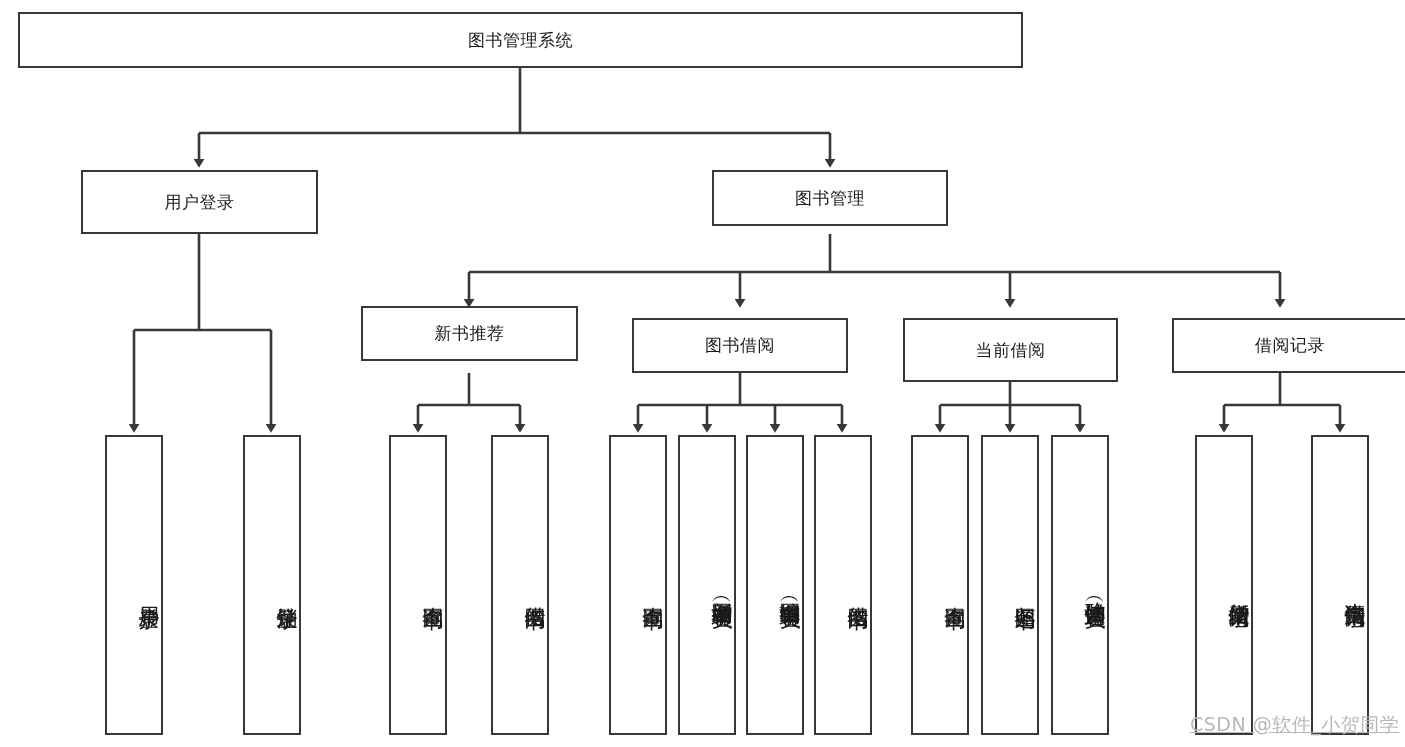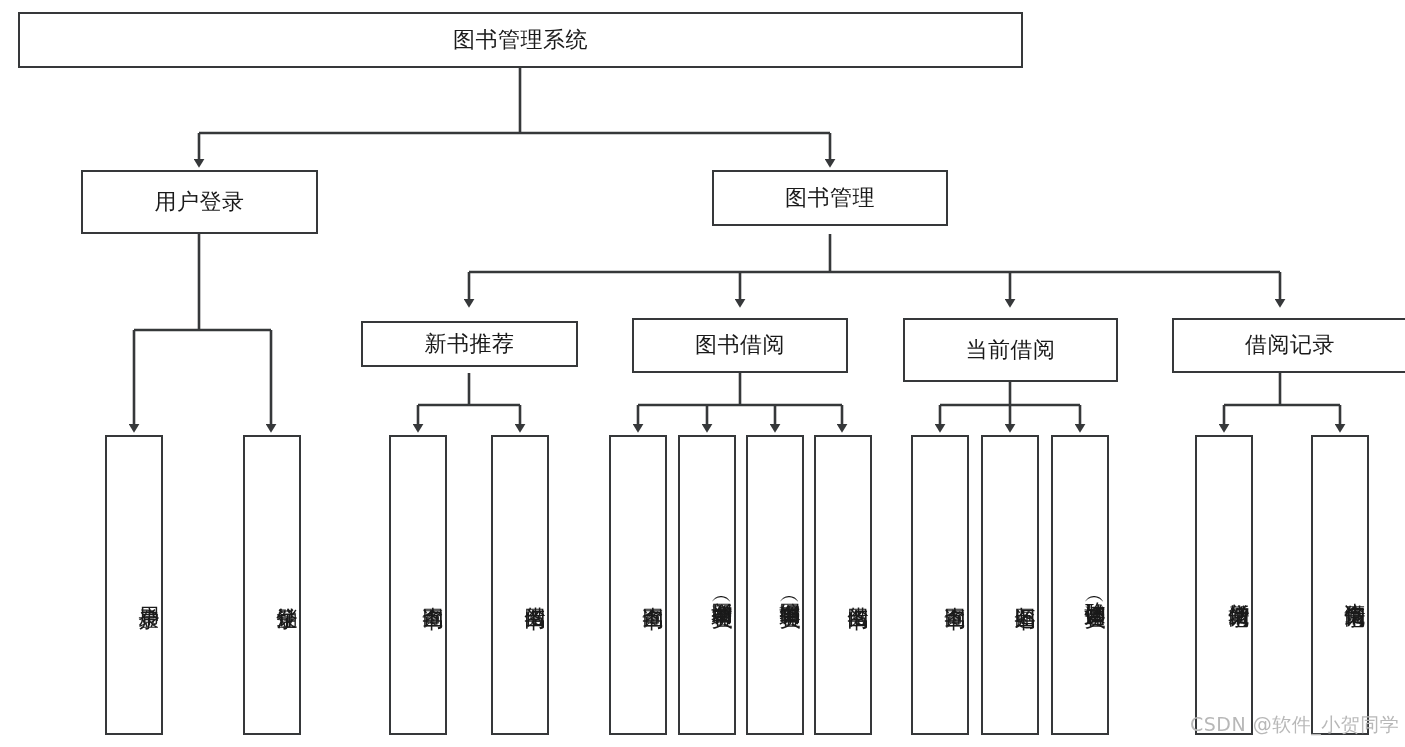--- a/index.html
+++ b/index.html
@@ -31,21 +31,21 @@
     box-sizing: border-box;
     background: #ffffff;
     border: 2.5px solid #36383a;
     display: flex;
     align-items: center;
     justify-content: center;
     color: #1a1a1a;
     z-index: 3;
   }
   .node.h {
-    font-size: 22px;
+    font-size: 17px;
     letter-spacing: 0.5px;
     line-height: 1.2;
   }
   .node.v {
     writing-mode: vertical-rl;
     text-orientation: upright;
     font-size: 21px;
     line-height: 1.15;
     letter-spacing: 1px;
     align-items: flex-start;
@@ -56,20 +56,21 @@
     padding-top: 8px;
   }
   .watermark {
     position: absolute;
     color: #b8b8b8;
     font-size: 19px;
     letter-spacing: 0.5px;
     white-space: nowrap;
     z-index: 5;
     user-select: none;
+    text-decoration: underline;
   }
 </style>
 </head>
 <body>
 
 <div id="canvas">
 
   <svg id="wires" viewBox="0 0 1405 747" xmlns="http://www.w3.org/2000/svg">
     <defs>
       <marker id="arrow" markerWidth="9" markerHeight="11" refX="1.2" refY="5.5" orient="auto" markerUnits="userSpaceOnUse">
@@ -131,21 +132,21 @@
   </div>
 
   <div class="node h" style="left:81px; top:170px; width:237px; height:64px;">
     <span>用户登录</span>
   </div>
 
   <div class="node h" style="left:712px; top:170px; width:236px; height:56px;">
     <span>图书管理</span>
   </div>
 
-  <div class="node h" style="left:361px; top:321px; width:217px; height:46px;">
+  <div class="node h" style="left:361px; top:306px; width:217px; height:55px;">
     <span>新书推荐</span>
   </div>
 
   <div class="node h" style="left:632px; top:318px; width:216px; height:55px;justify-content:center;">
     <span>图书借阅</span>
   </div>
 
   <div class="node h" style="left:903px; top:318px; width:215px; height:64px;">
     <span>当前借阅</span>
   </div>

